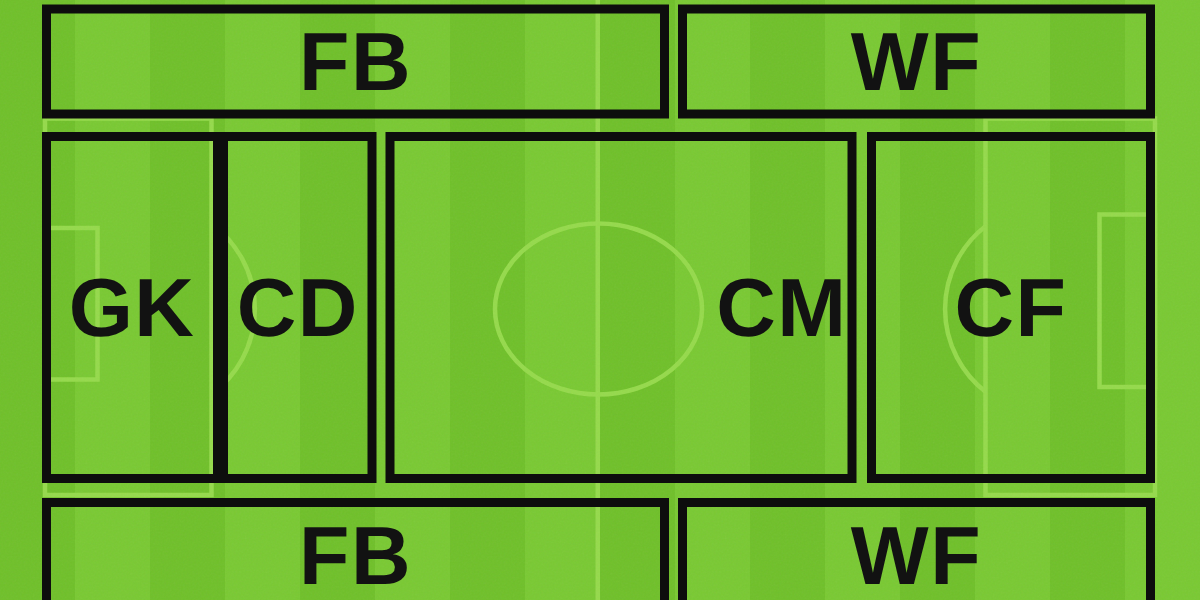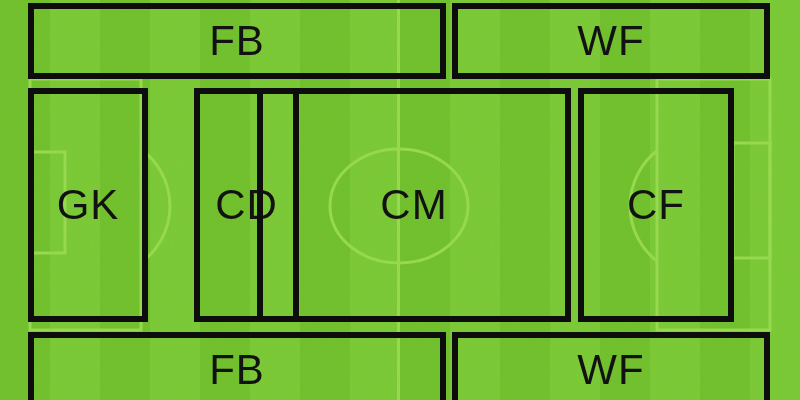--- a/index.html
+++ b/index.html
@@ -21,32 +21,32 @@
   .markings{position:absolute;left:0;top:0;}
   
   .zone{
     position:absolute;
     border:6px solid #0d0d0d;
     background:transparent;
     display:flex;align-items:center;justify-content:center;
     box-sizing:border-box;
   }
   .zone .lbl{
-    font-weight:400;
-    font-size:42px;
+    font-weight:700;
+    font-size:55px;
     color:#121212;
     letter-spacing:1px;
     line-height:1;
   }
   .z-top-fb {left:28px;  top:3px;   width:418px; height:76px;}
   .z-top-wf {left:452px; top:3px;   width:318px; height:76px;}
   .z-gk     {left:28px;  top:88px;  width:120px; height:234px;}
-  .z-cd     {left:146px; top:88px;  width:105px; height:234px;margin-left:48px;}
-  .z-cm     {left:257px; top:88px;  width:314px; height:234px;}
-  .z-cf     {left:578px; top:88px;  width:156px; height:234px;}
+  .z-cd     {left:146px; top:88px;  width:105px; height:234px;}
+  .z-cm     {left:257px; top:88px;  width:314px; height:234px;justify-content:flex-end;}
+  .z-cf     {left:578px; top:88px;  width:192px; height:234px;}
   .z-bot-fb {left:28px;  top:332px; width:418px; height:76px;}
   .z-bot-wf {left:452px; top:332px; width:318px; height:76px;}
 </style>
 </head>
 <body>
 
 <div class="stage">
 
   <div class="pitch-bg"></div>
 

